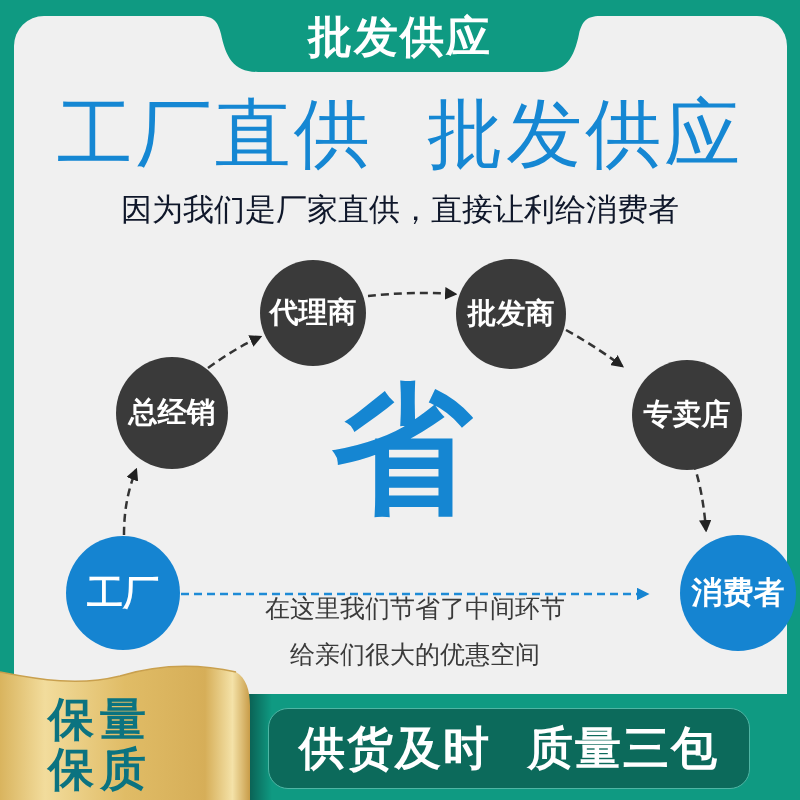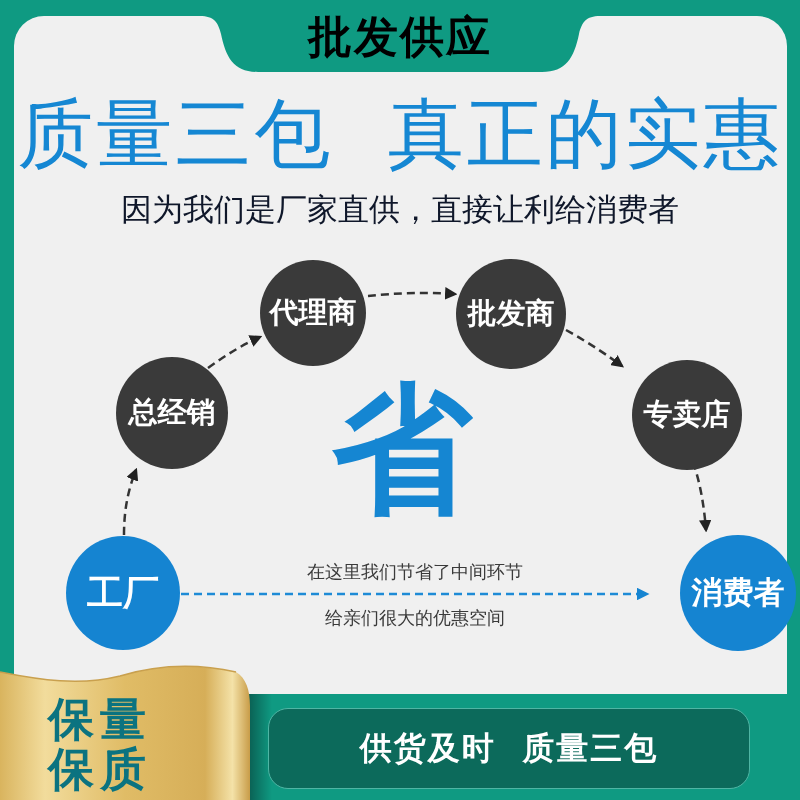--- a/index.html
+++ b/index.html
@@ -14,21 +14,21 @@
     left: 14px; top: 16px;
     width: 773px; height: 678px;
     background: #f0f0f0;
     border-radius: 30px 30px 0 0;
   }
   .tab-svg { position: absolute; left: 0; top: 0; }
   .tab-title {
     position: absolute;
     left: 212px; top: 6px; width: 376px; height: 62px;
     display: flex; align-items: center; justify-content: center;
-    color: #000000; font-size: 44px; font-weight: bold;
+    color: #ffffff; font-size: 44px; font-weight: bold;
     letter-spacing: 2px;
   }
   .headline {
     position: absolute;
     left: 0; top: 92px; width: 800px; height: 86px;
     display: flex; align-items: center; justify-content: center;
     color: #1587d3; font-size: 76px; font-weight: normal;
     letter-spacing: 3px;
     white-space: pre;
   }
@@ -51,52 +51,53 @@
   .sheng {
     position: absolute;
     left: 330px; top: 378px; width: 144px; height: 144px;
     display: flex; align-items: center; justify-content: center;
     color: #1586d2; font-size: 140px; font-weight: bold;
     line-height: 1;
   }
   .note {
     position: absolute;
     left: 230px; width: 370px;
-    text-align: center; color: #3a3a3a; font-size: 18px;
+    text-align: center; color: #3a3a3a; font-size: 25px;
     white-space: nowrap;
+    margin-top: 32px;
   }
   .ribbon-svg { position: absolute; left: 0; top: 0; }
   .ribbon-text {
     position: absolute;
     left: 48px; top: 694px; width: 120px;
     color: #0b7380; font-size: 46px; font-weight: bold;
     line-height: 50px; letter-spacing: 6px;
   }
   .promo-box {
     position: absolute;
     left: 268px; top: 708px; width: 482px; height: 81px;
     background: #0c6a5b;
     border-radius: 20px;
     border: 1.5px solid #4fb5a4;
     display: flex; align-items: center; justify-content: center;
-    color: #ffffff; font-size: 32px; font-weight: bold;
+    color: #ffffff; font-size: 46px; font-weight: bold;
     white-space: pre; letter-spacing: 2px;
   }
 </style>
 </head>
 <body>
 
 <div class="panel"></div>
 
 <svg class="tab-svg" width="800" height="80">
   <path d="M200,16 C214,16 218,22 221,34 C226,58 234,72 258,72 L542,72 C566,72 574,58 579,34 C582,22 586,16 600,16 Z" fill="#0f9a82"></path>
 </svg>
 <div class="tab-title">批发供应</div>
 
-<div class="headline">质量三包  真正的实惠</div>
+<div class="headline">工厂直供  批发供应</div>
 <div class="subline">因为我们是厂家直供，直接让利给消费者</div>
 
 <svg class="diagram" width="800" height="800">
   <defs>
     <marker id="arrDark" viewBox="0 0 10 10" refX="8" refY="5" markerWidth="5" markerHeight="5" orient="auto">
       <path d="M0,0 L10,5 L0,10 Z" fill="#222"></path>
     </marker>
     <marker id="arrBlue" viewBox="0 0 10 10" refX="8" refY="5" markerWidth="5" markerHeight="5" orient="auto">
       <path d="M0,0 L10,5 L0,10 Z" fill="#1584d1"></path>
     </marker>

